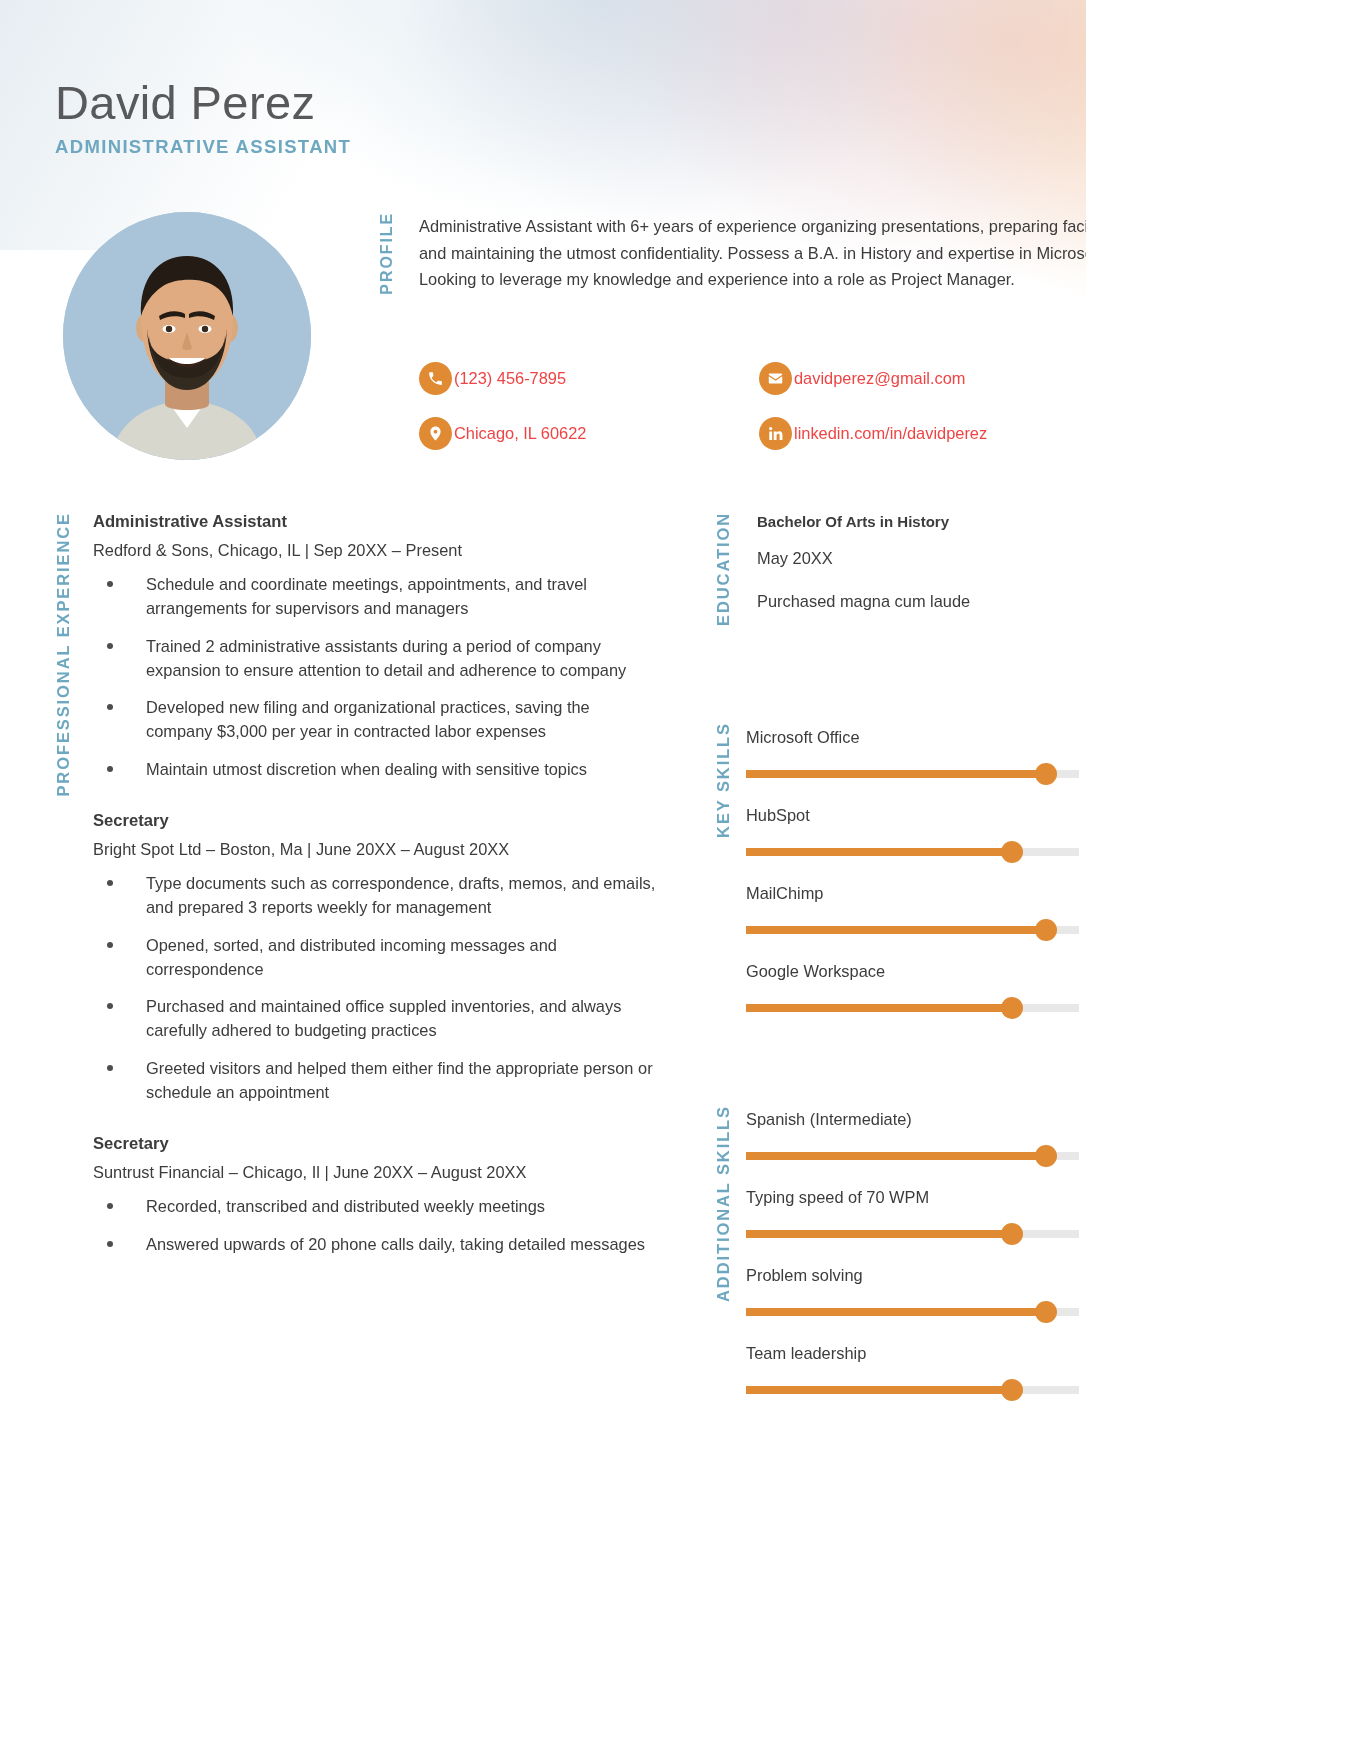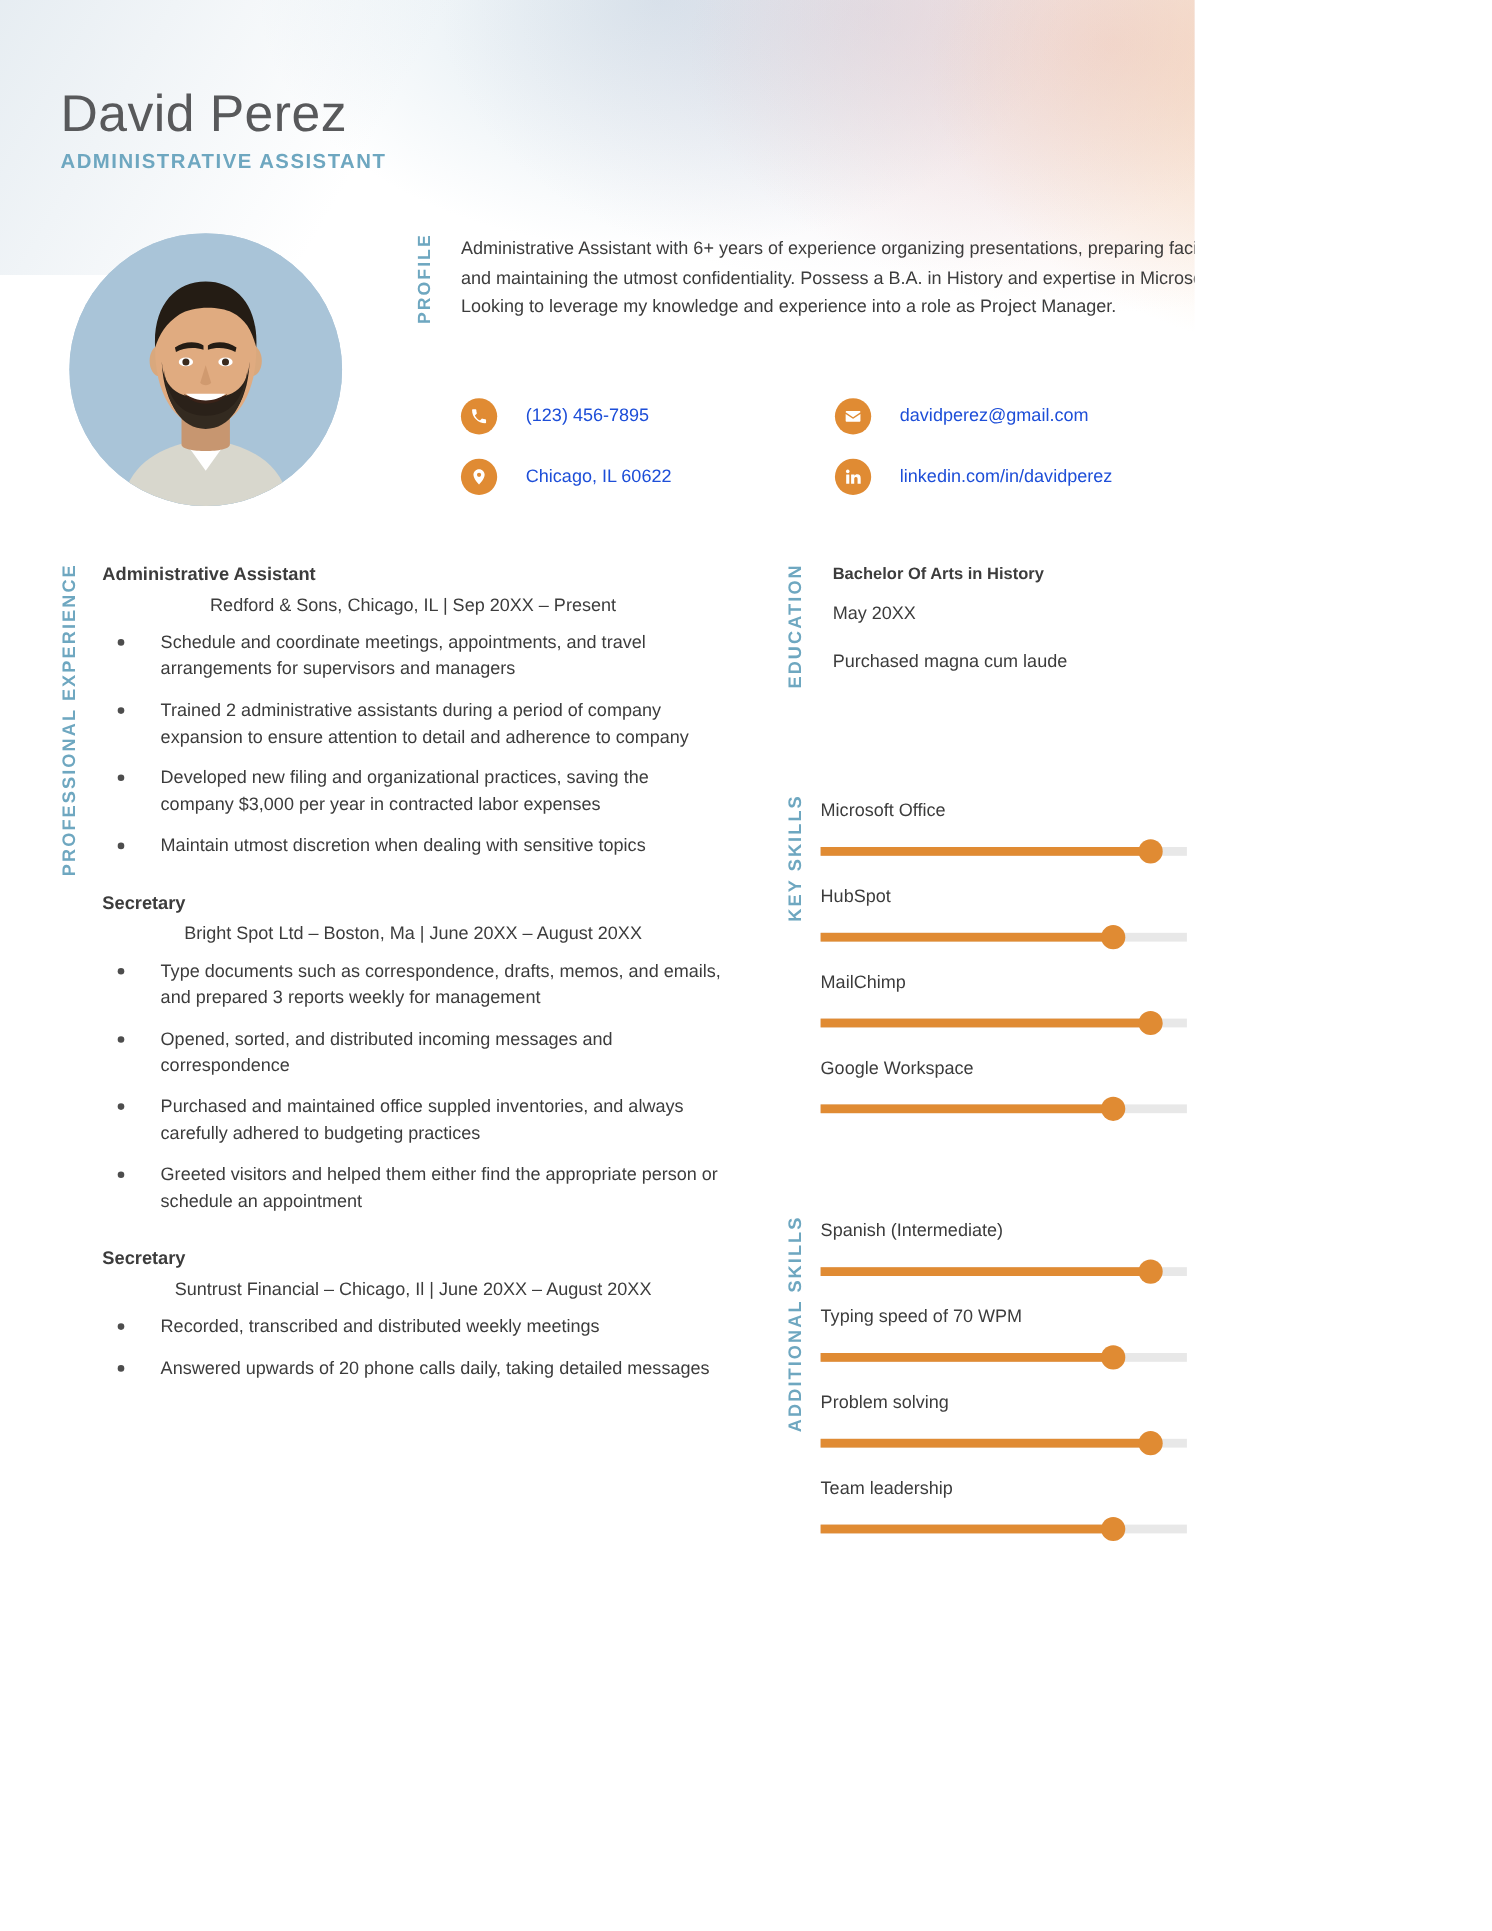--- a/index.html
+++ b/index.html
@@ -108,23 +108,23 @@
   .contact-item.col2 { width: 380px; }
   .cicon {
     width: 33px; height: 33px;
     border-radius: 50%;
     background: #e08b33;
     display: flex; align-items: center; justify-content: center;
     flex: 0 0 auto;
   }
   .cicon svg { display: block; }
   .ctext {
-    margin-left: 26px;
-    font-size: 16.4px;
-    color: #1d4ed8;
+    margin-left: 2px;
+    font-size: 16.4px;
+    color: #ef4444;
     white-space: nowrap;
   }
 
   
   .vlabel-exp { top: 512px; left: 54px; font-size: 16.5px; }
   .exp-col {
     position: absolute;
     top: 512px; left: 93px;
     width: 565px;
   }
@@ -132,21 +132,20 @@
   .job-heading {
     font-size: 16.6px;
     font-weight: bold;
     color: #3c3c3c;
     margin-bottom: 9px;
   }
   .job-meta {
     font-size: 16.4px;
     color: #3c3c3c;
     margin-bottom: 12px;
-    text-align: center;
   }
   .job ul { list-style: none; }
   .job li {
     position: relative;
     padding-left: 53px;
     font-size: 16.4px;
     line-height: 1.48;
     color: #3c3c3c;
     margin-bottom: 13px;
   }

